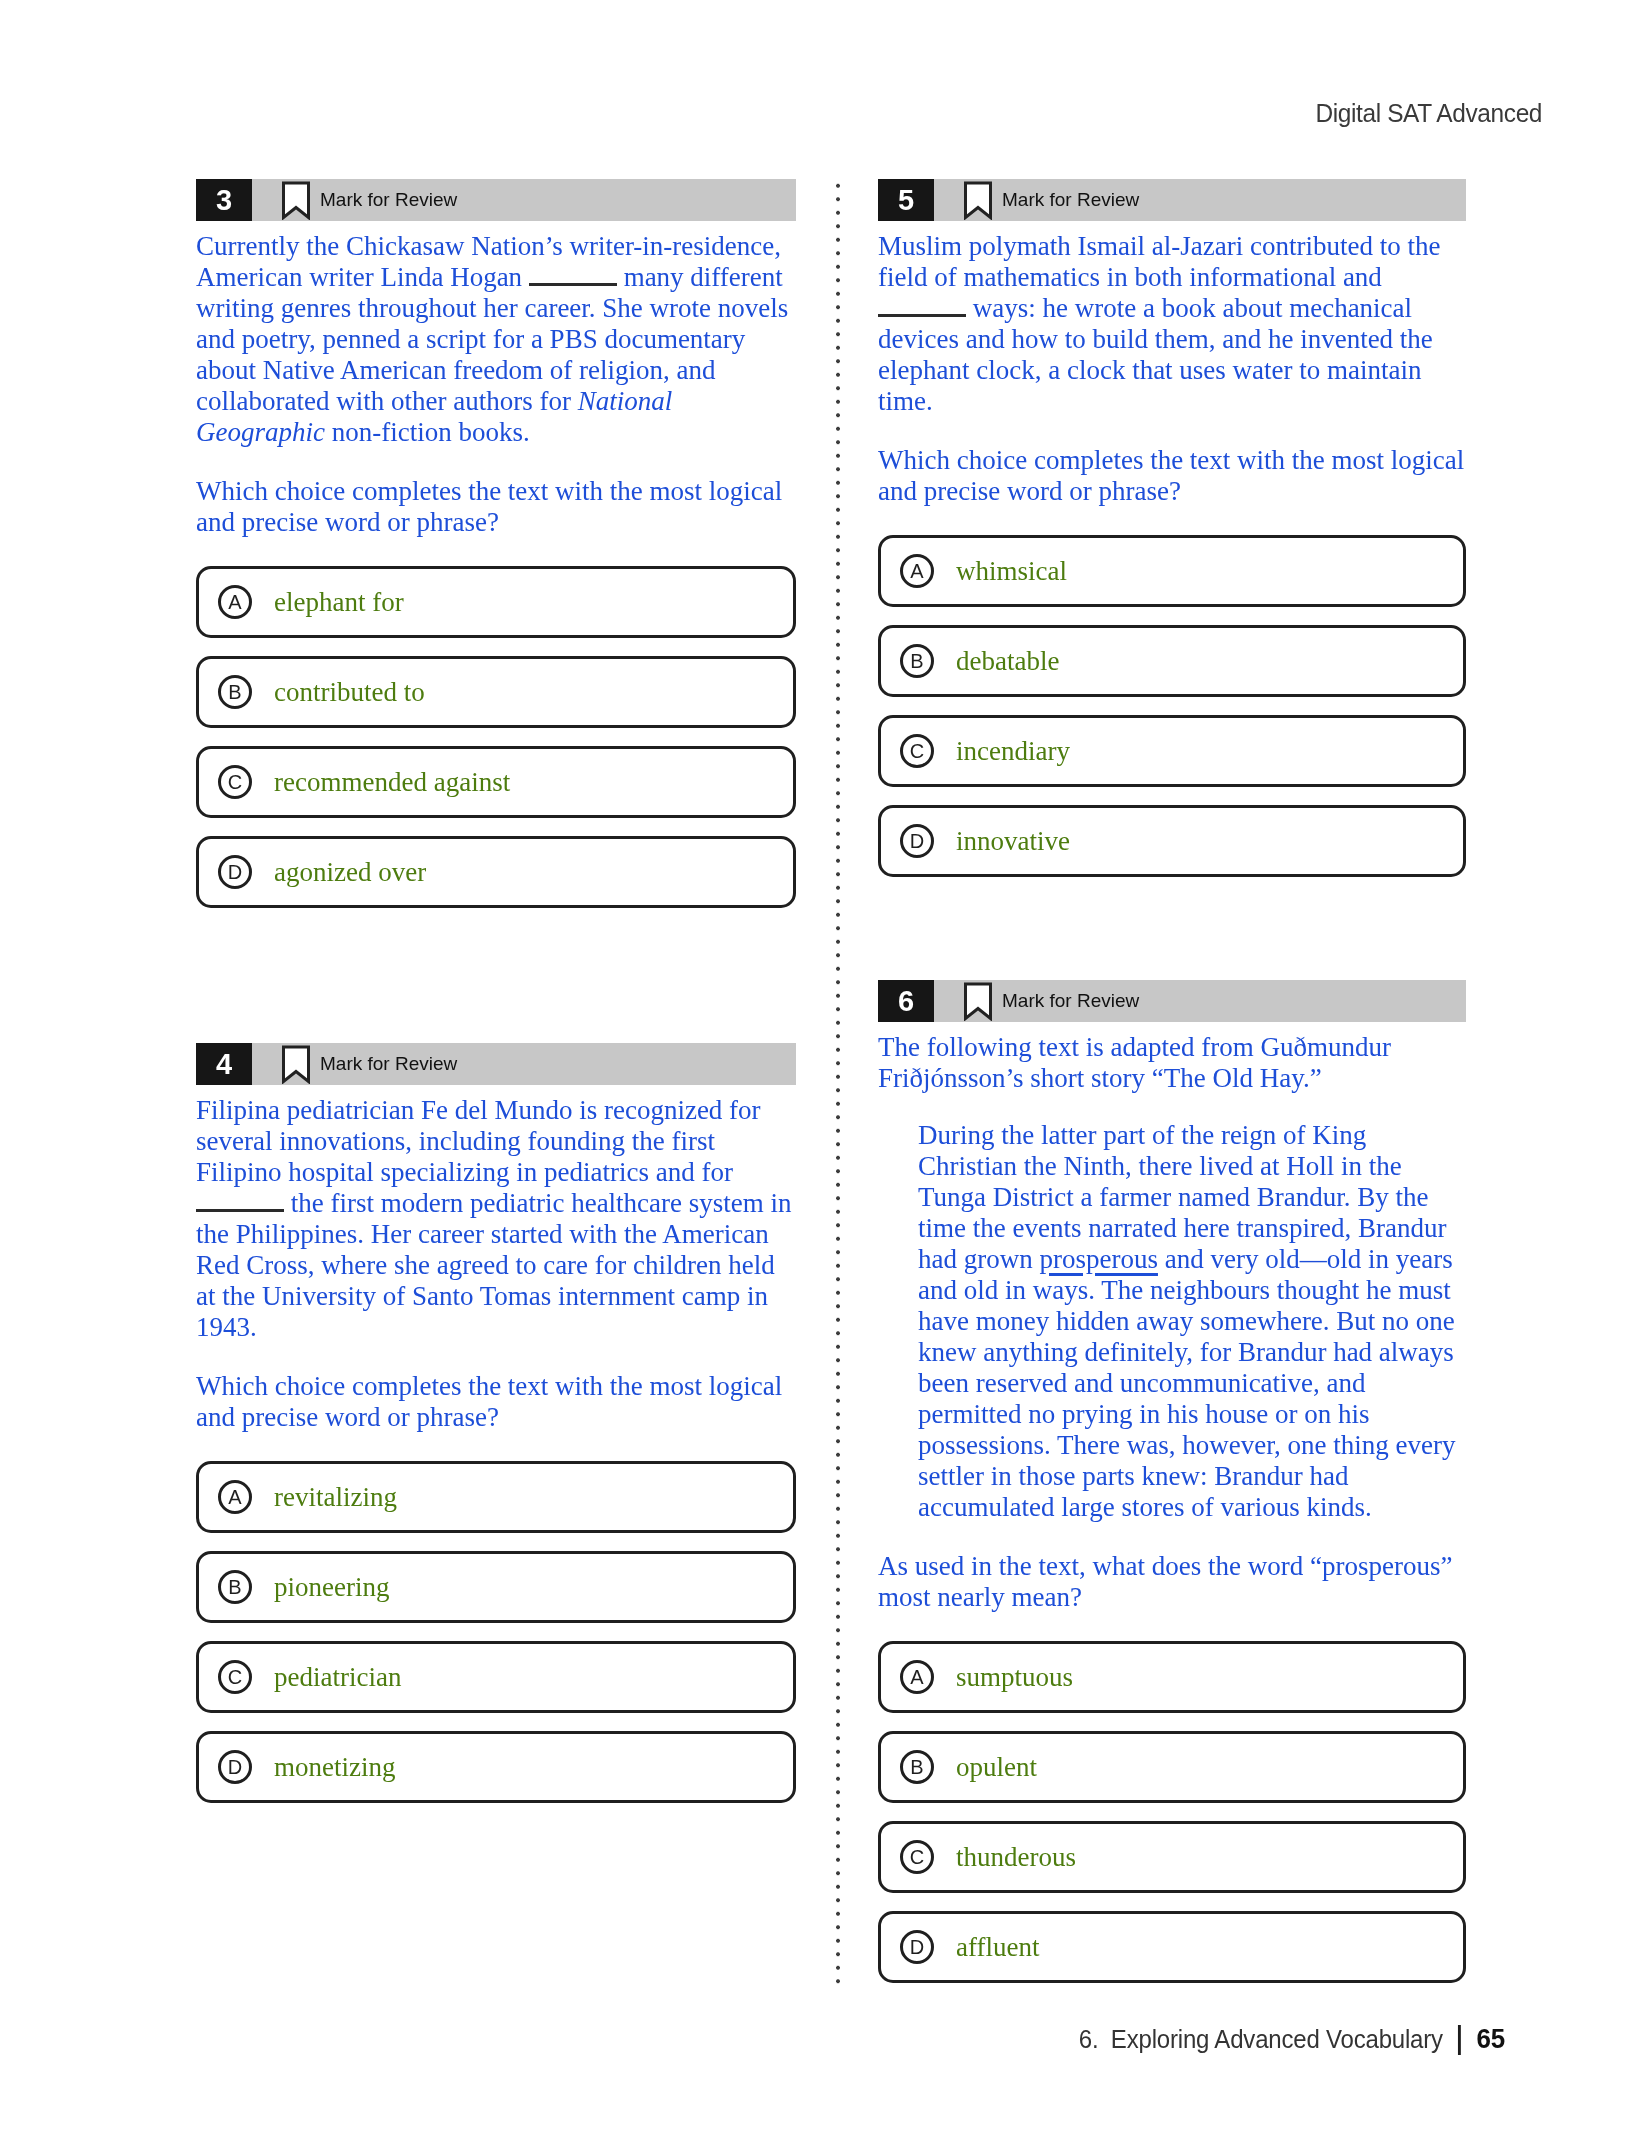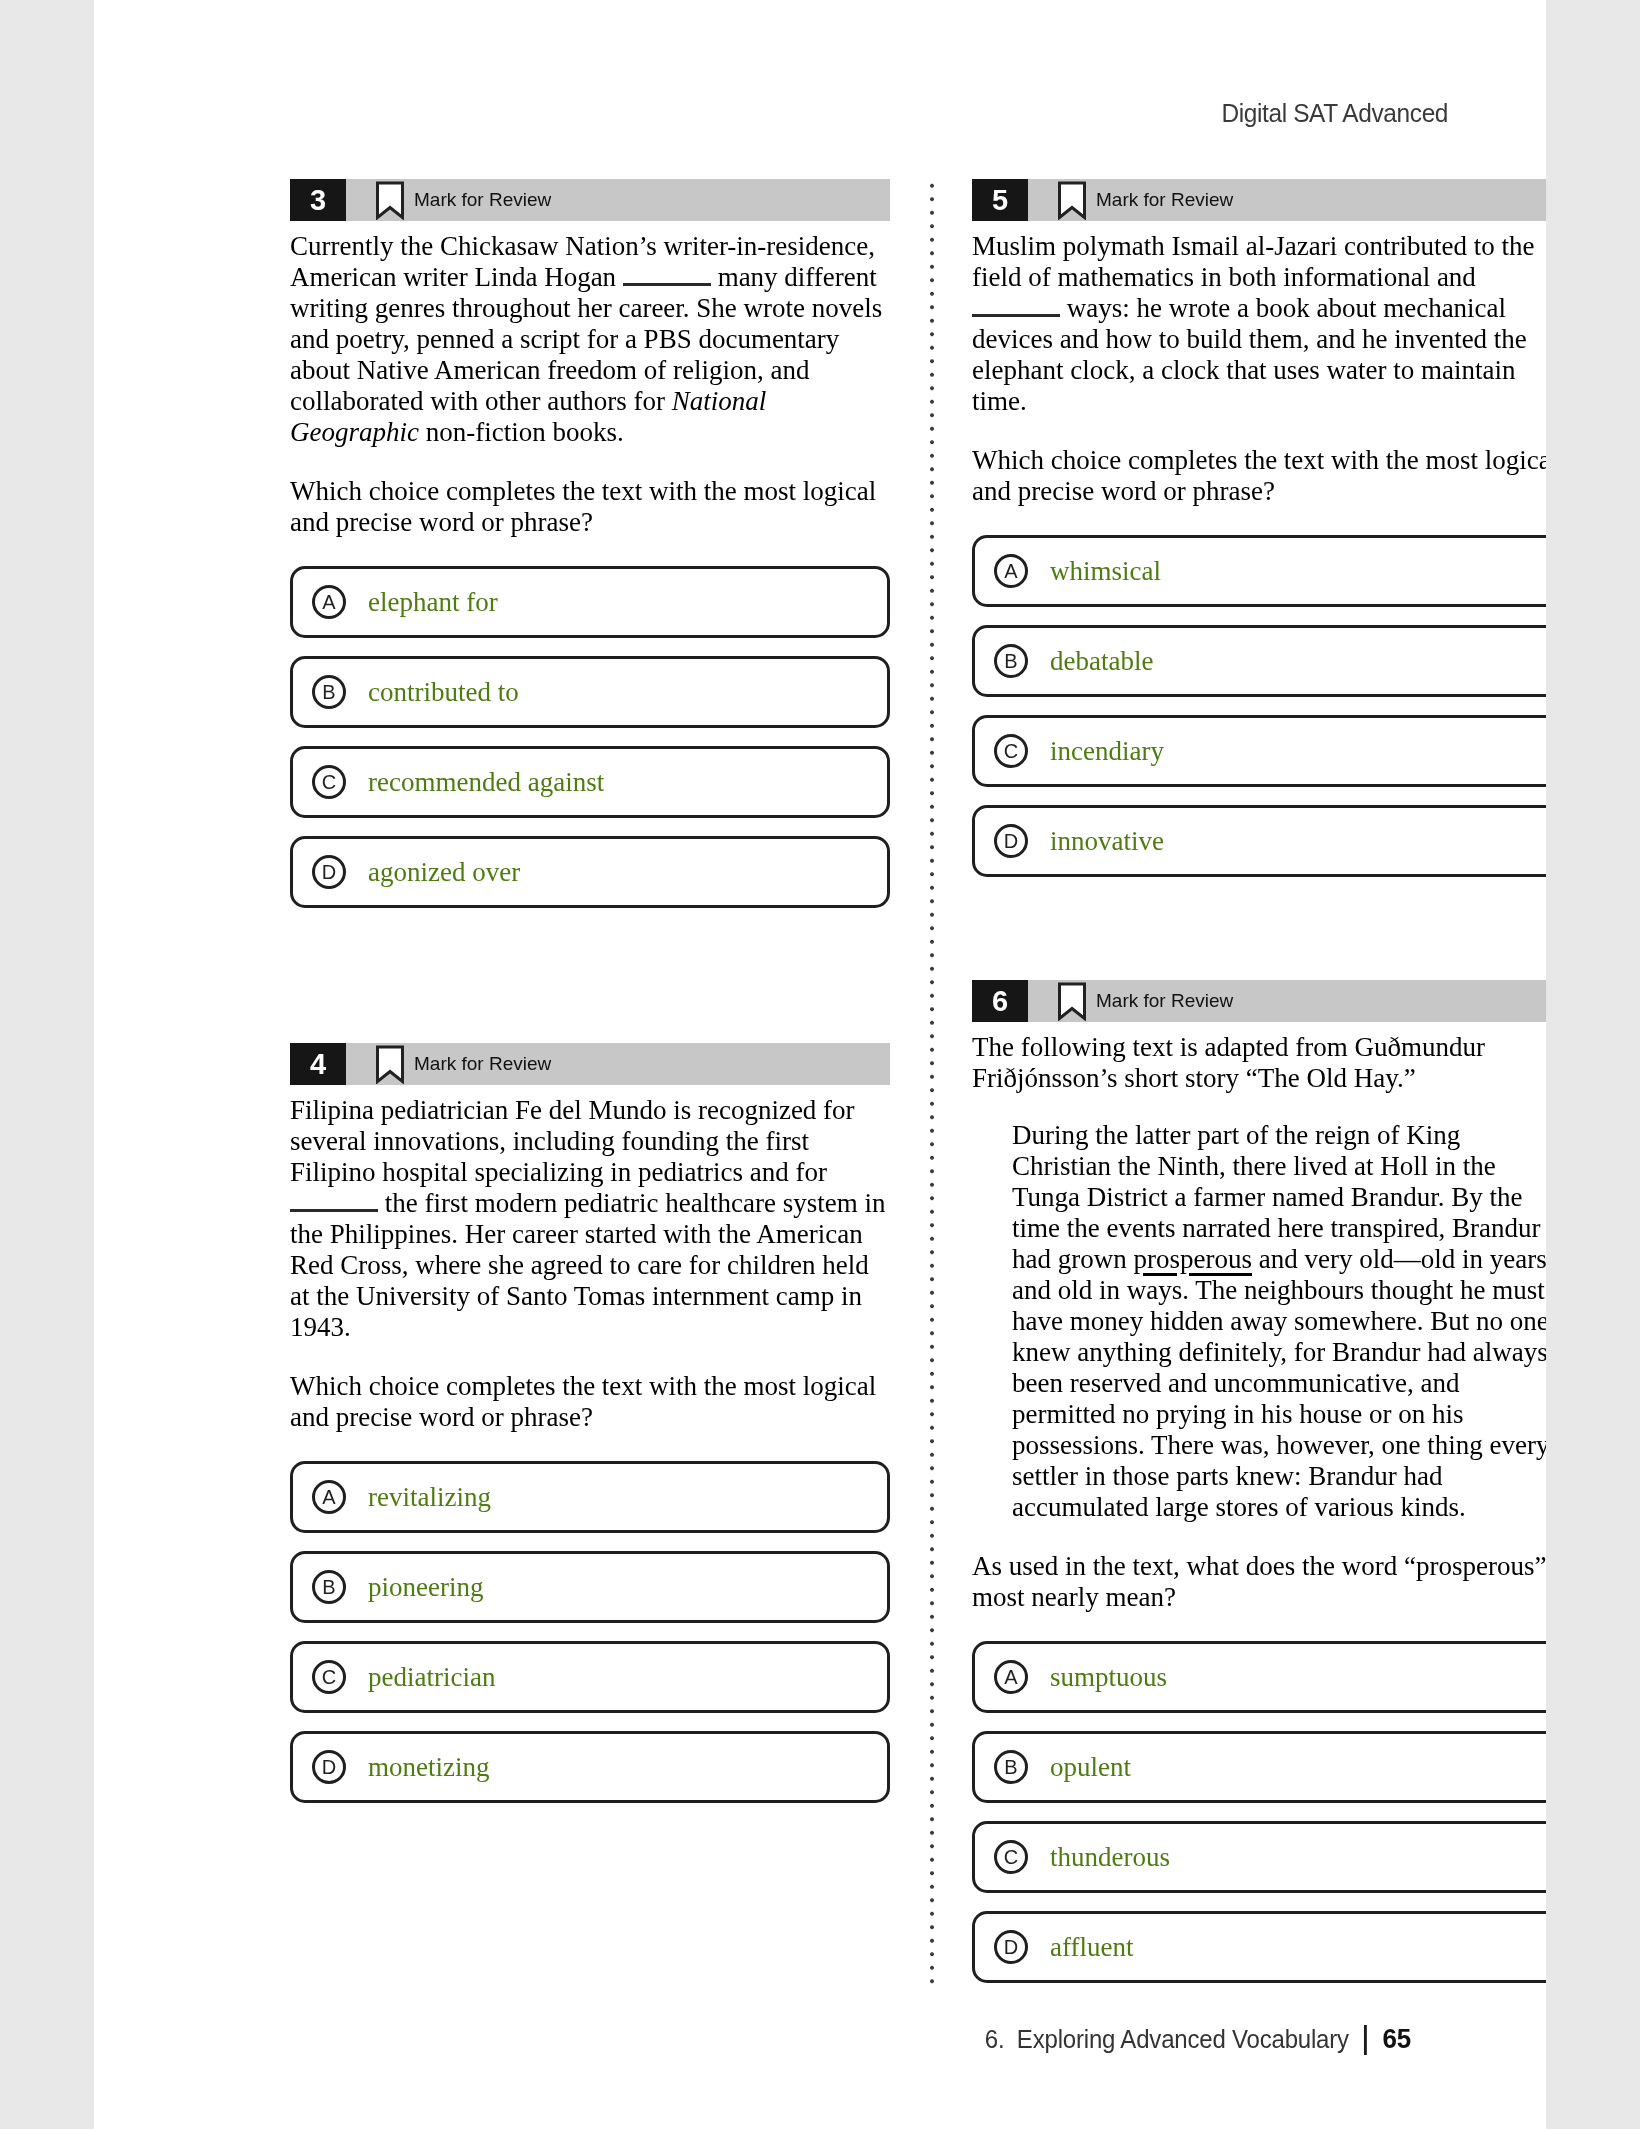--- a/index.html
+++ b/index.html
@@ -1,17 +1,17 @@
 <!DOCTYPE html>
 <html><head>
 <meta charset="utf-8">
 <style>
   html,body { margin:0; padding:0; background:#e8e8e8; }
   .page {
-    position:relative; width:1452px; height:2129px; background:#ffffff;
+    position:relative; width:1640px; height:2129px; background:#ffffff;
     font-family:"Liberation Serif", serif; color:#242424; overflow:hidden;
     margin:0 auto;
   }
   
   .page-header {
     position:absolute; top:100px; right:98px;
     font-family:"Liberation Sans", sans-serif; font-size:26px; line-height:1;
     letter-spacing:-0.4px; color:#3a3a3a;
     transform:scaleX(0.94); transform-origin:100% 50%;
   }
@@ -39,21 +39,21 @@
     width:56px; align-self:stretch; background:#161616; color:#fff;
     font-family:"Liberation Sans", sans-serif; font-weight:700; font-size:29px;
     line-height:42px; text-align:center; flex:0 0 56px;
   }
   .bookmark-wrap { margin-left:29px; display:flex; align-items:center; height:42px; }
   .q-label {
     margin-left:9px; font-family:"Liberation Sans", sans-serif; font-size:19px;
     color:#111;
   }
   .p-passage, .p-intro, .q-stem, .p-quote {
-    font-size:27px; line-height:31px; color:#000000;
+    font-size:27px; line-height:31px; color:#1d4ed8;
   }
   .p-intro, .p-passage { margin-top:10px; }
   .p-quote { margin:26px 0 0 40px; }
   .q-stem { margin-top:28px; }
   .choices { margin-top:28px; }
   .choice {
     box-sizing:border-box; height:72px; border:3px solid #1f1f1f; border-radius:15px;
     display:flex; align-items:center; padding-left:19px; background:#fff;
   }
   .choice + .choice { margin-top:18px; }

